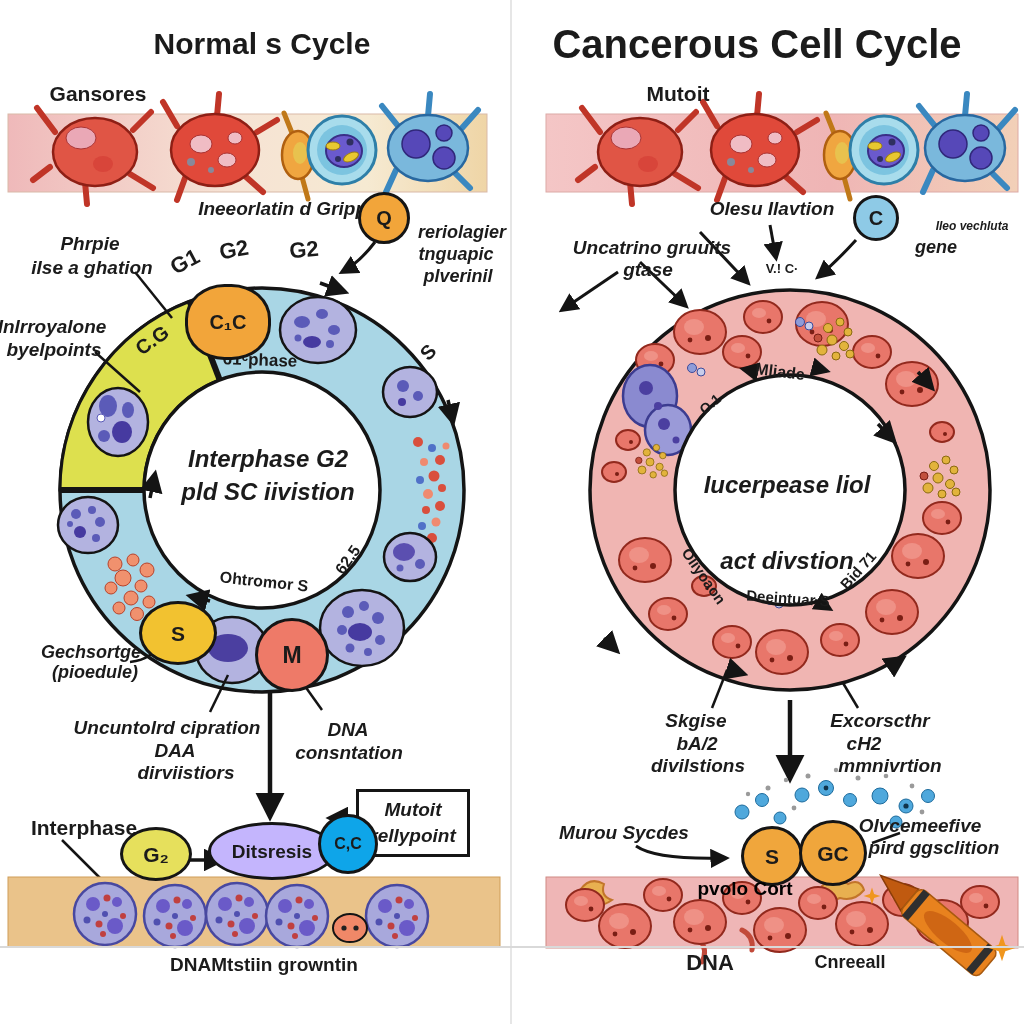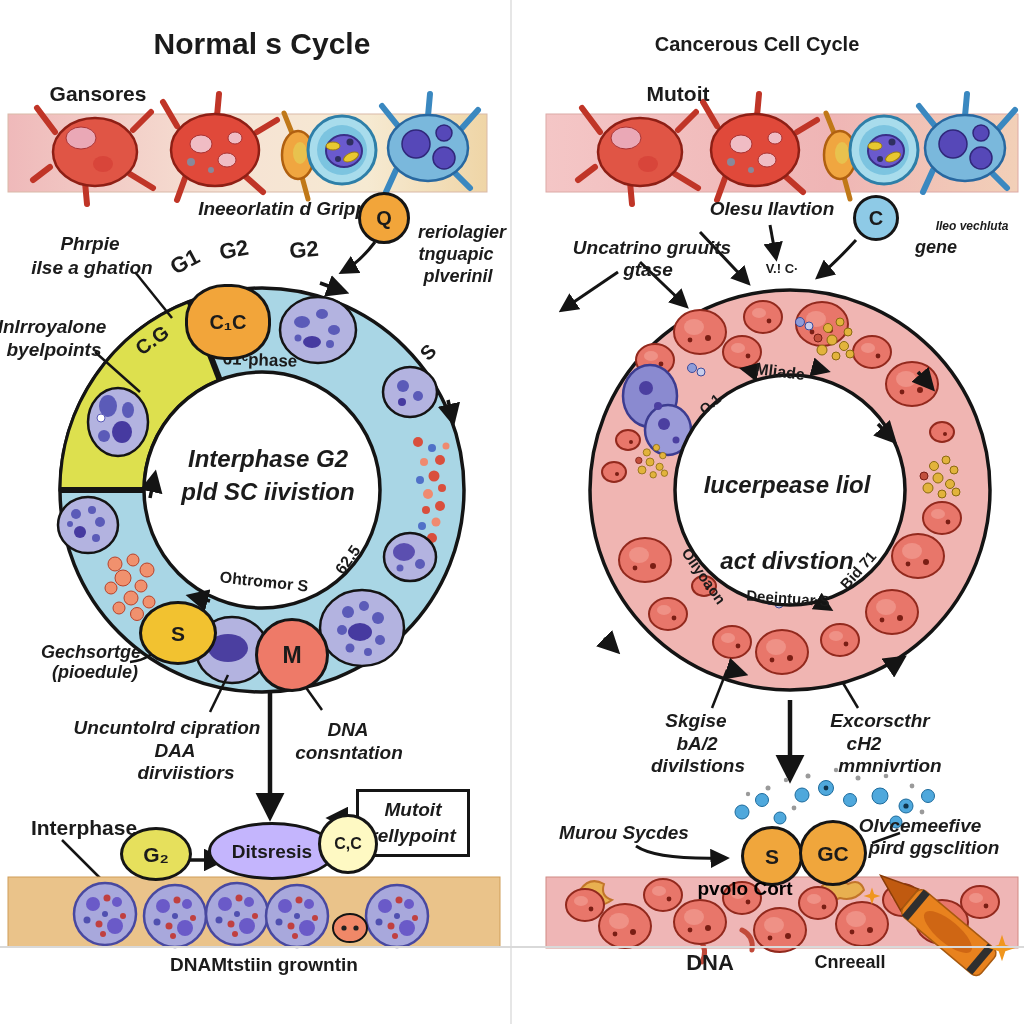--- a/index.html
+++ b/index.html
@@ -419,24 +419,24 @@
 <div class="lbl" style="left:348px;top:729px;font-size:19px;">DNA</div>
 <div class="lbl" style="left:349px;top:752px;font-size:19px;">consntation</div>
 
 <div class="lbl pl" style="left:84px;top:827px;font-size:21px;">Interphase</div>
 <div class="badge" style="left:156px;top:854px;width:66px;height:48px;background:#e6e05c;font-size:21px;">G₂</div>
 <div class="badge" style="left:272px;top:851px;width:122px;height:52px;background:#c4b5fd;font-size:19px;">Ditsresis</div>
 <div class="box" style="left:356px;top:789px;width:108px;height:62px;font-size:19px;">
   <div>Mutoit</div>
   <div>rellypoint</div>
 </div>
-<div class="badge" style="left:348px;top:844px;width:54px;height:54px;background:#fef9c3;font-size:16px;">C,C</div>
+<div class="badge" style="left:348px;top:844px;width:54px;height:54px;background:#0ea5e9;font-size:16px;">C,C</div>
 <div class="lbl pl" style="left:264px;top:964px;font-size:19px;">DNAMtstiin growntin</div>
 
-<div class="lbl pl" style="left:757px;top:44px;font-size:20px;">Cancerous Cell Cycle</div>
+<div class="lbl pl" style="left:757px;top:44px;font-size:40px;">Cancerous Cell Cycle</div>
 <div class="lbl pl" style="left:678px;top:93px;font-size:21px;">Mutoit</div>
 <div class="lbl" style="left:772px;top:208px;font-size:19px;">Olesu Ilavtion</div>
 
 <div class="lbl" style="left:652px;top:247px;font-size:19px;">Uncatrino gruuits</div>
 <div class="lbl" style="left:648px;top:269px;font-size:19px;">gtase</div>
 <div class="badge" style="left:876px;top:218px;width:40px;height:40px;background:#8ecae6;font-size:20px;">C</div>
 <div class="lbl" style="left:972px;top:226px;font-size:12px;">Ileo vechluta</div>
 <div class="lbl" style="left:936px;top:247px;font-size:18px;">gene</div>
 <div class="lbl pl" style="left:782px;top:268px;font-size:13px;">V.! C·</div>
 

